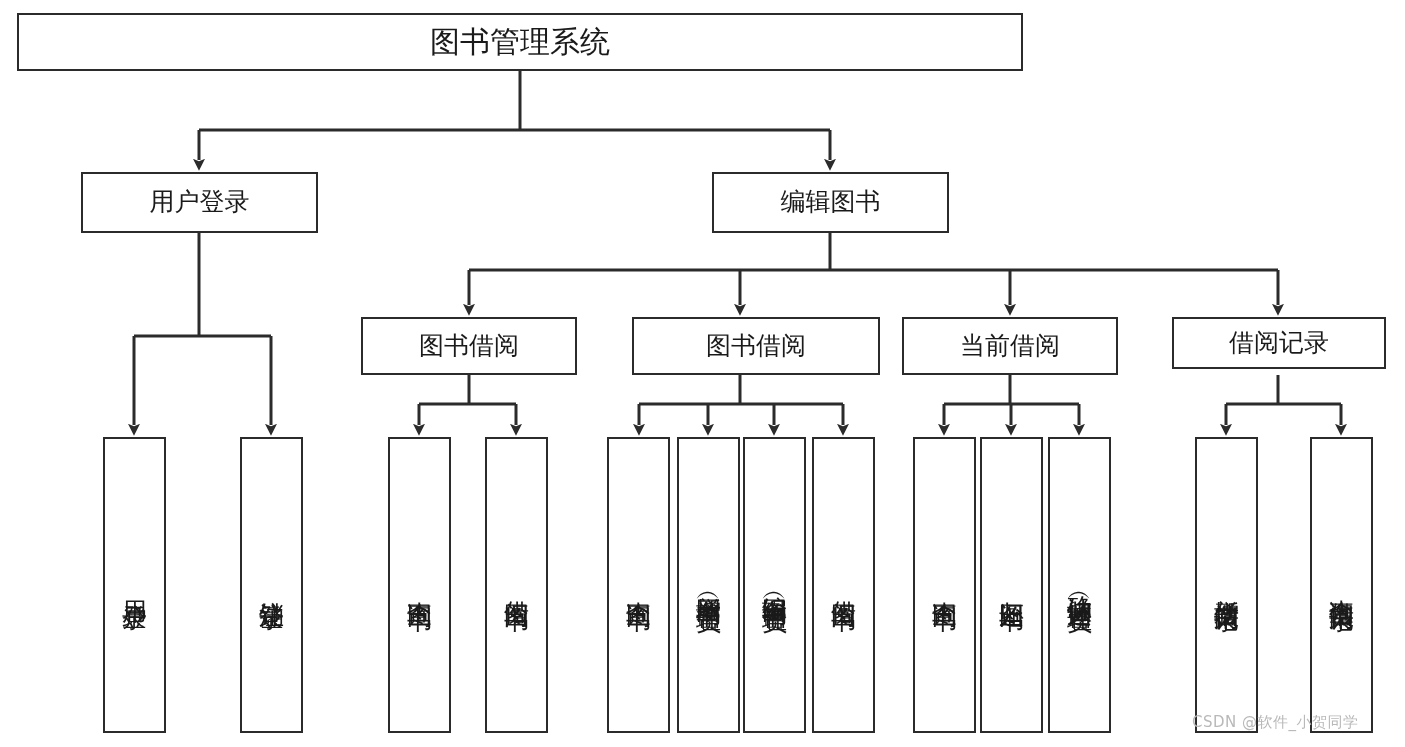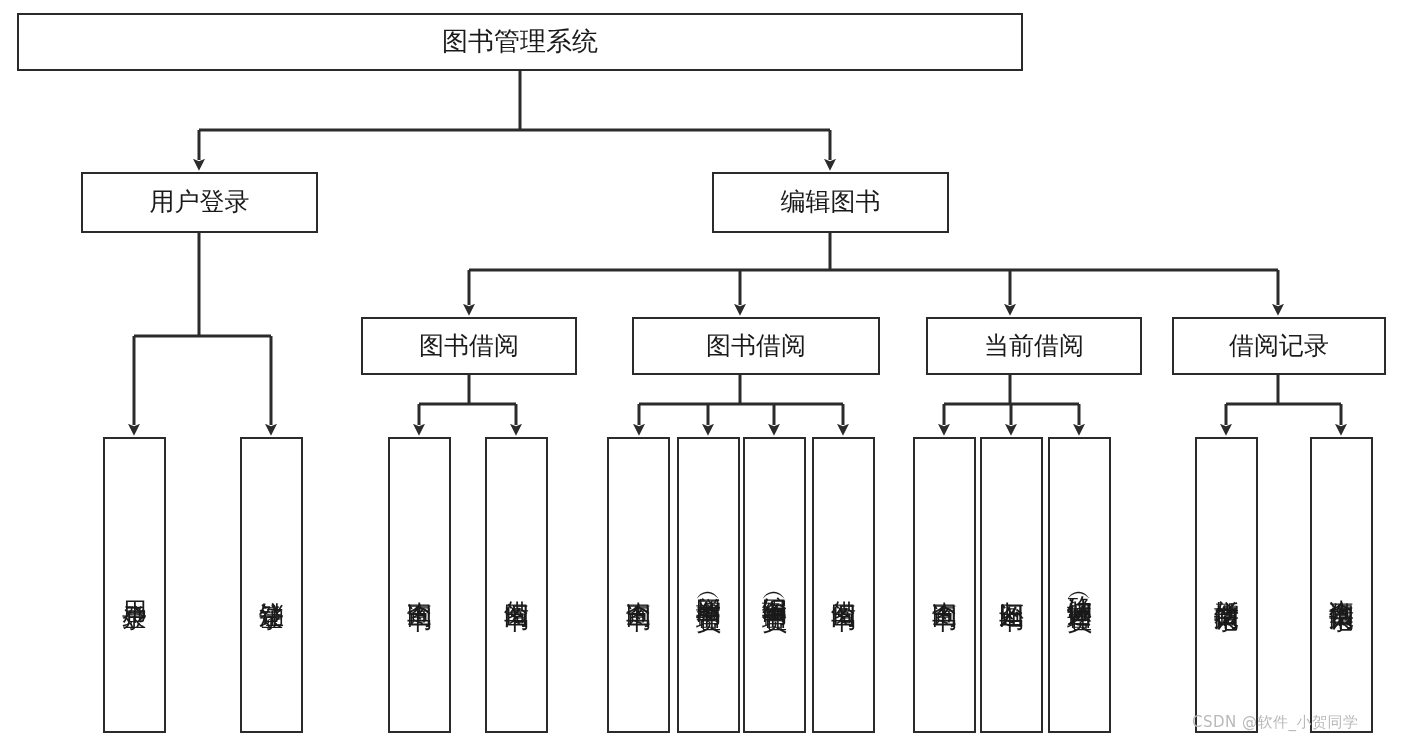--- a/index.html
+++ b/index.html
@@ -40,21 +40,21 @@
     display: block;
     text-align: center;
     line-height: 1.05;
     white-space: nowrap;
   }
   
   .node.h .node-label {
     font-size: 25px;
   }
   .node.root .node-label {
-    font-size: 26px;
+    font-size: 30px;
   }
   
   .node.v {
     align-items: center;
     justify-content: center;
     padding: 4px 0;
   }
   .node.v .node-label {
     writing-mode: vertical-rl;
     text-orientation: upright;
@@ -138,24 +138,24 @@
   <div class="node h" style="left:712px; top:172px; width:237px; height:61px;">
     <span class="node-label">编辑图书</span>
   </div>
 
   <div class="node h" style="left:361px; top:317px; width:216px; height:58px;">
     <span class="node-label">图书借阅</span>
   </div>
   <div class="node h" style="left:632px; top:317px; width:248px; height:58px;">
     <span class="node-label">图书借阅</span>
   </div>
-  <div class="node h" style="left:902px; top:317px; width:216px; height:58px;margin-left:24px;">
+  <div class="node h" style="left:902px; top:317px; width:216px; height:58px;">
     <span class="node-label">当前借阅</span>
   </div>
-  <div class="node h" style="left:1172px; top:317px; width:214px; height:58px;">
+  <div class="node h" style="left:1172px; top:317px; width:214px; height:52px;">
     <span class="node-label">借阅记录</span>
   </div>
 
   <div class="node v" style="left:103px; top:437px; width:63px; height:296px;">
     <span class="node-label">用户登录</span>
   </div>
   <div class="node v" style="left:240px; top:437px; width:63px; height:296px;">
     <span class="node-label">注销登录</span>
   </div>
 

